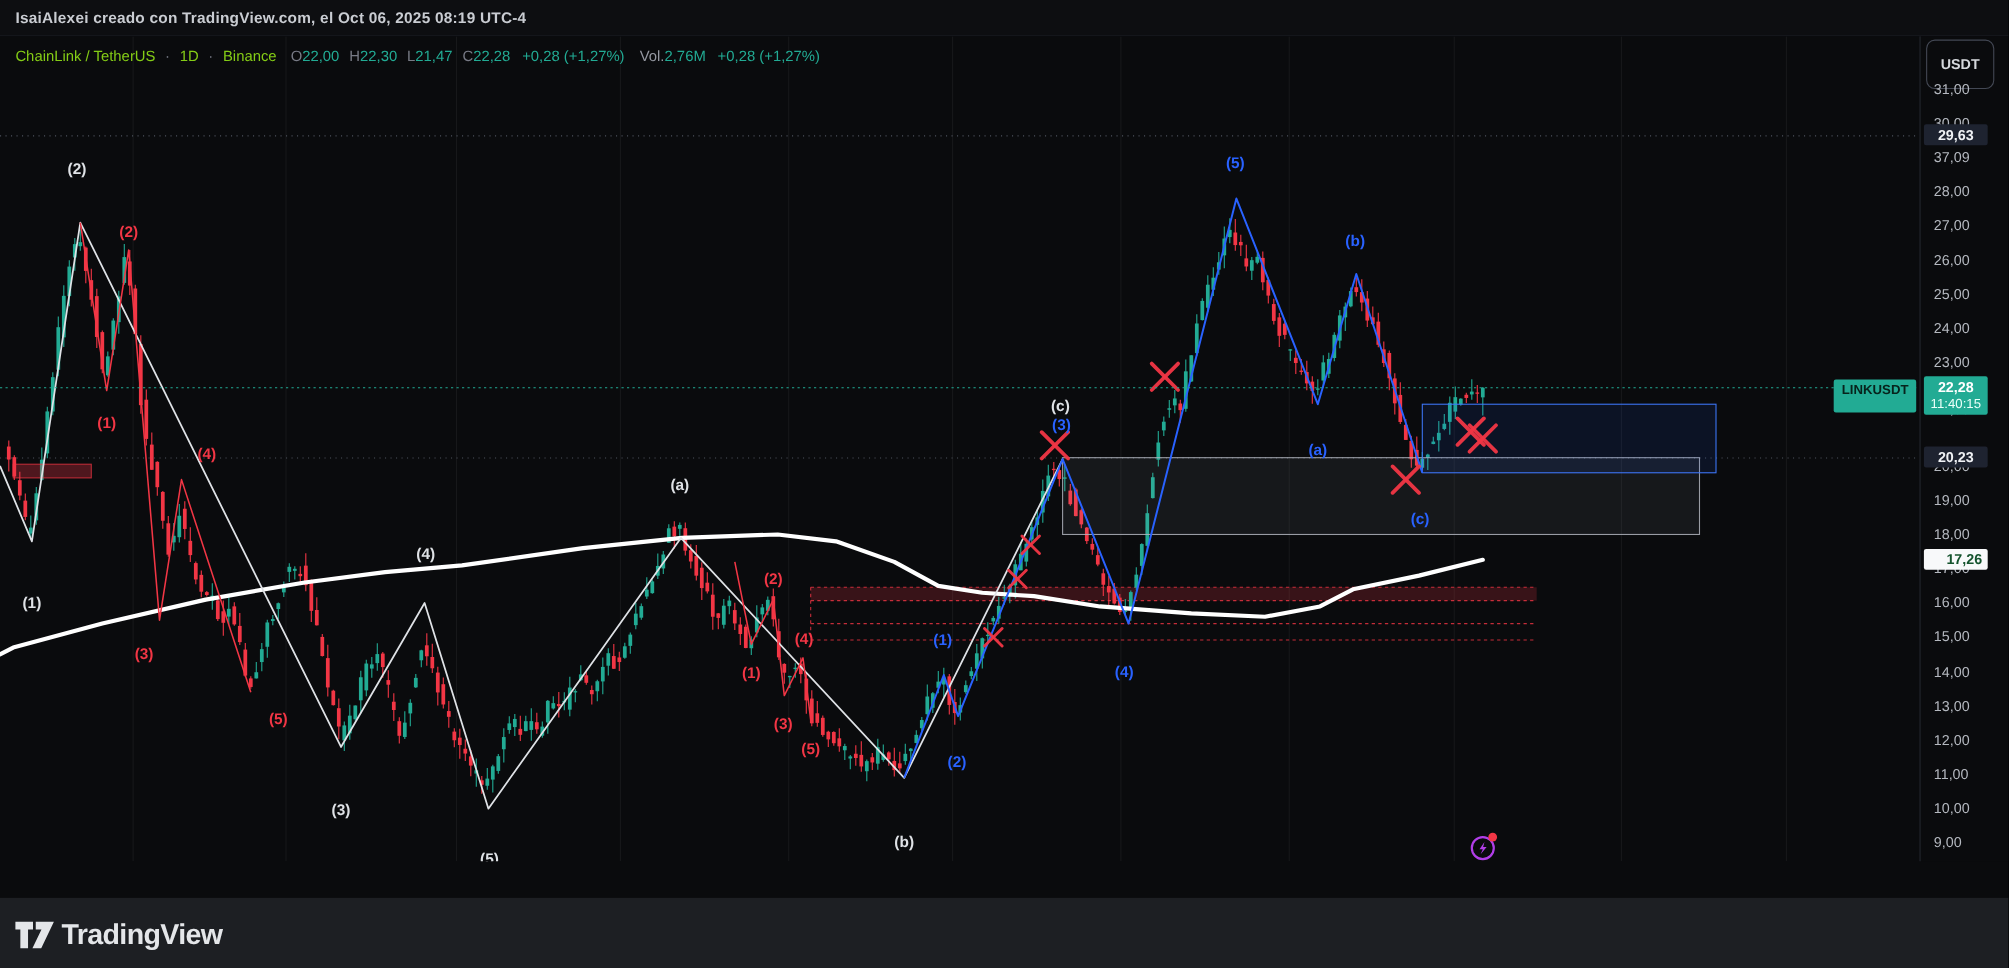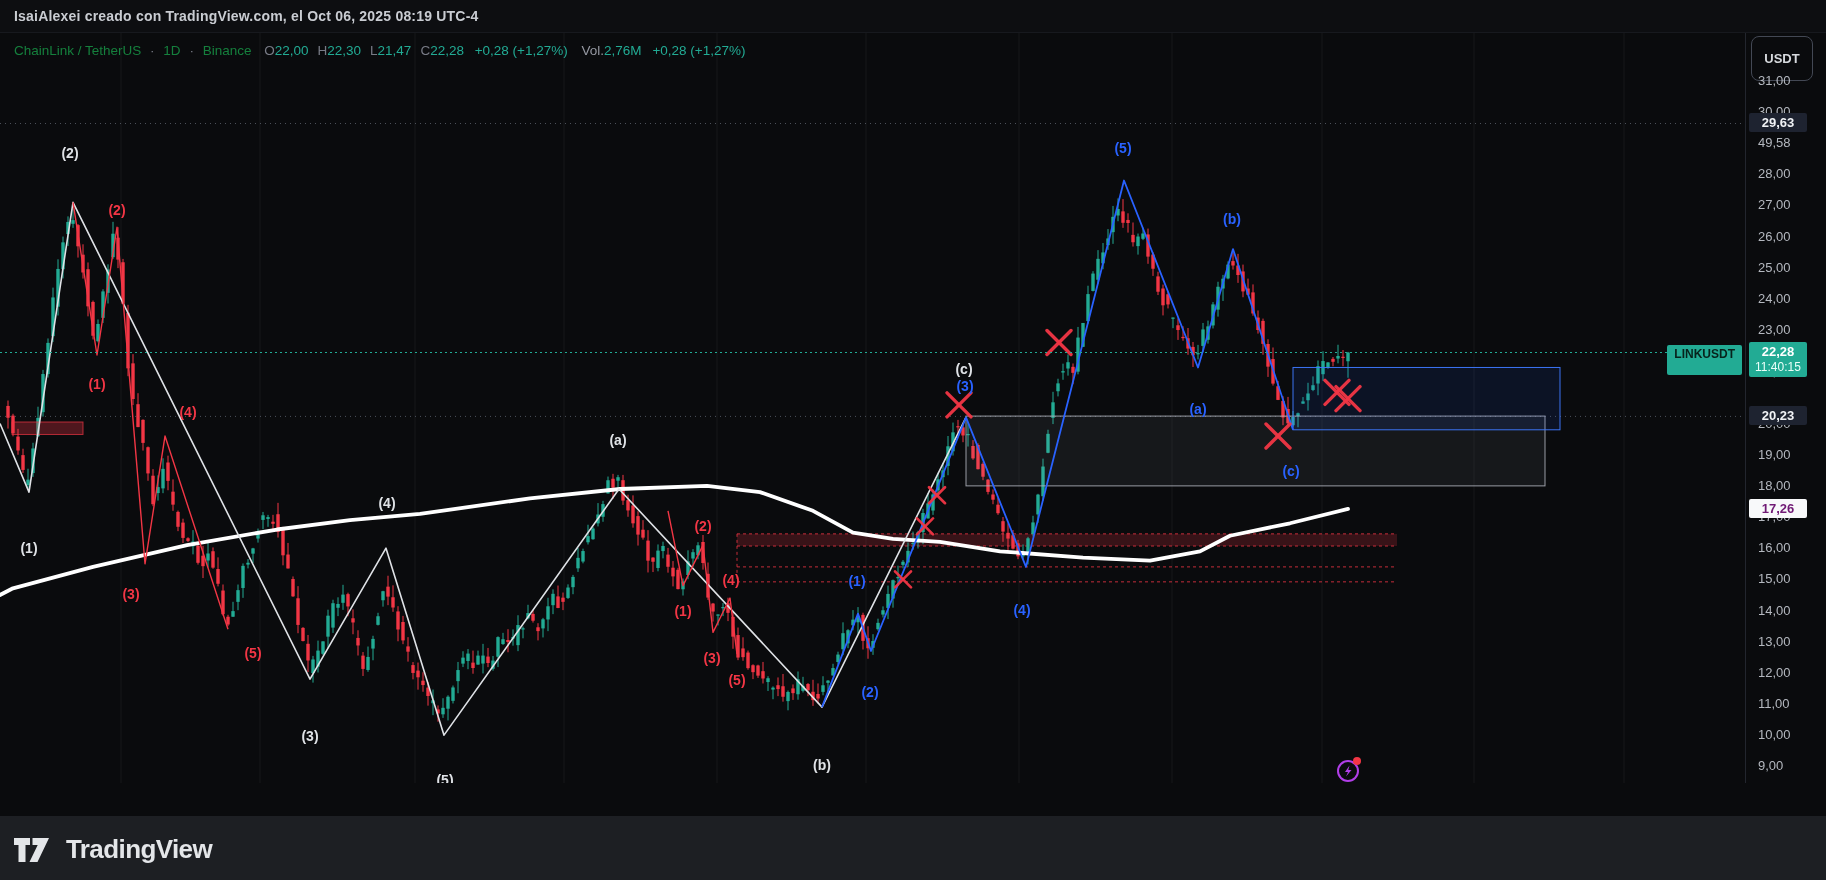--- a/index.html
+++ b/index.html
@@ -10,21 +10,21 @@
   .topbar { height:30px; background:#0d0e11; display:flex; align-items:center;
             padding:16px 14px; border-bottom:1px solid #17191e; }
   .topbar span { color:#c9ccd2; font-size:14px; font-weight:700; letter-spacing:.2px; }
 
   .chart-frame { position:relative; height:783px; background:#0a0b0d; }
   .pane { position:absolute; left:0; top:0; width:1745px; height:750px; overflow:hidden; }
   #plot-svg { position:absolute; left:0; top:0; }
 
   .legend { position:absolute; left:14px; top:10px; font-size:13.5px; white-space:nowrap;
             color:#e8eaed; z-index:6; }
-  .legend .sym { color:#15803d; font-weight:500; cursor:pointer; }
+  .legend .sym { color:#84cc16; font-weight:500; cursor:pointer; }
   .legend .dot { color:#787b86; margin:0 5px; }
   .legend .fld { color:#787b86; margin-left:9px; }
   .legend .val { color:#22ab94; }
   .legend .chg { color:#22ab94; margin-left:7px; }
   .legend .voll { color:#9598a1; margin-left:10px; }
 
   .drawings-layer { position:absolute; left:0; top:0; width:1745px; height:750px; z-index:4; }
   .wlabel { position:absolute; font-size:14px; font-weight:700; transform:translate(-50%,-50%);
             letter-spacing:0; }
 
@@ -33,35 +33,35 @@
 
   .price-axis { position:absolute; right:0; top:0; width:81px; height:750px;
                 border-left:1px solid #23262e; background:#0a0b0d; z-index:7; }
   .usdt { position:absolute; top:3px; left:5px; width:62px; height:45px; background:transparent;
           border:1px solid #434854; border-radius:8px; color:#d6d9dd; font-size:13px;
           font-weight:700; font-family:"Liberation Sans",sans-serif; cursor:pointer; }
   .tick { position:absolute; left:12px; color:#b4b8bf; font-size:13px; }
   .badge { position:absolute; left:3px; min-width:58px; text-align:center; font-size:13px;
            font-weight:700; border-radius:2px; padding:2px 5px; }
   .badge.dark { background:#1e2330; color:#f0f2f5; }
-  .badge.white { background:#f8f9fa; color:#701a75; }
+  .badge.white { background:#f8f9fa; color:#14532d;text-align:right; }
   .badge.teal { background:#22ab94; color:#fff; line-height:1.25; }
   .badge.teal .cd { font-weight:400; font-size:12px; color:#eafff9; }
 
   .time-axis { position:absolute; left:0; right:0; bottom:0; height:33px;
                border-top:1px solid #23262e; background:#0a0b0d; }
   .month { position:absolute; top:7px; width:46px; margin-left:-23px; text-align:center;
            color:#b4b8bf; font-size:14px; font-weight:600; }
 
   .replay-icon { position:absolute; left:1336px; top:726px; width:24px; height:24px; z-index:6; }
   .replay-icon .dot { position:absolute; right:-1px; top:-2px; width:8px; height:8px;
                       border-radius:50%; background:#f23645; }
 
   .footer { height:67px; background:#1d1f23; display:flex; align-items:center; padding-left:13px; }
-  .tvlogo { display:flex; align-items:center; gap:16px; cursor:pointer; }
+  .tvlogo { display:flex; align-items:center; gap:6px; cursor:pointer; }
   .tvlogo span { color:#e4e6e9; font-size:26px; font-weight:700; letter-spacing:-0.6px; }
 </style>
 </head>
 <body>
 
 <div class="screen">
 
   <div class="topbar">
     <span>IsaiAlexei creado con TradingView.com, el Oct 06, 2025 08:19 UTC-4</span>
   </div>
@@ -703,21 +703,21 @@
         </svg>
         <div class="dot"></div>
       </div>
     </div>
 
     <div class="price-axis">
       <button class="usdt">USDT</button>
       <div id="ticks">
           <div class="tick" style="top: 39.8px;">31,00</div>
           <div class="tick" style="top: 70.96px;">30,00</div>
-          <div class="tick" style="top: 102.12px;">49,58</div>
+          <div class="tick" style="top: 102.12px;">37,09</div>
           <div class="tick" style="top: 133.28px;">28,00</div>
           <div class="tick" style="top: 164.44px;">27,00</div>
           <div class="tick" style="top: 195.6px;">26,00</div>
           <div class="tick" style="top: 226.76px;">25,00</div>
           <div class="tick" style="top: 257.92px;">24,00</div>
           <div class="tick" style="top: 289.08px;">23,00</div>
           <div class="tick" style="top: 320.24px;">22,00</div>
           <div class="tick" style="top: 331px;">21,00</div>
           <div class="tick" style="top: 382.56px;">20,00</div>
           <div class="tick" style="top: 413.72px;">19,00</div>

